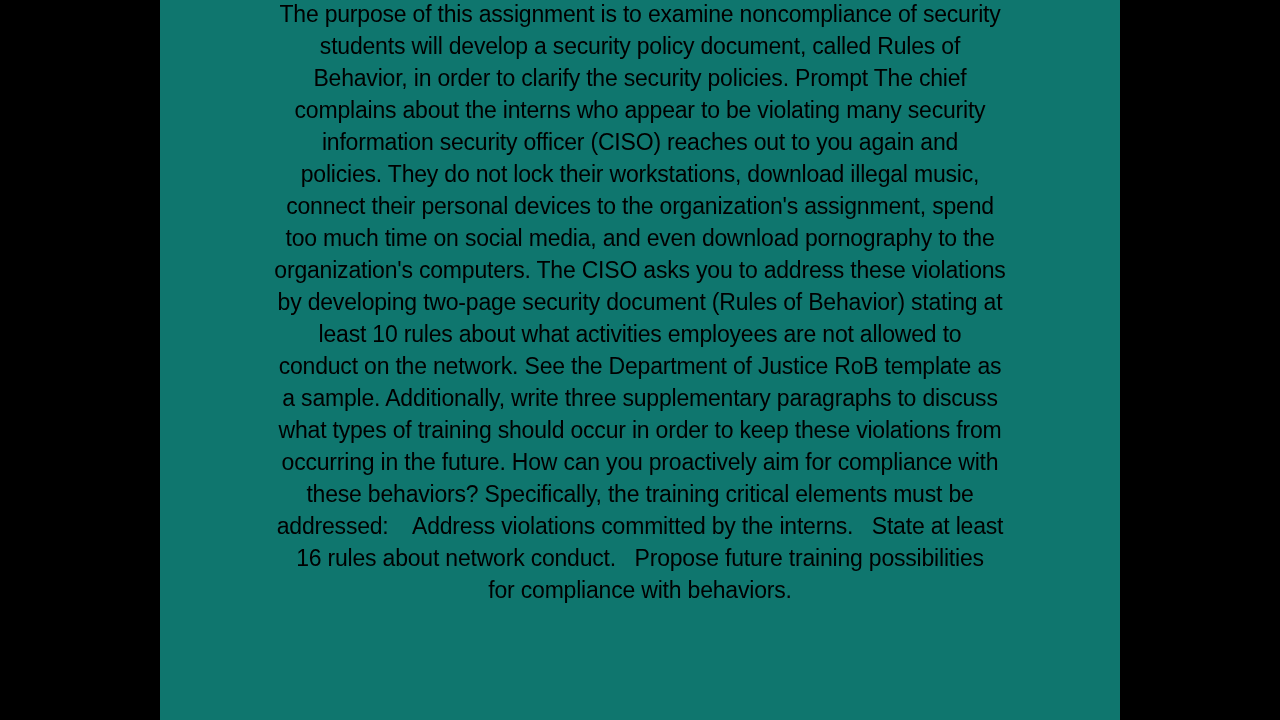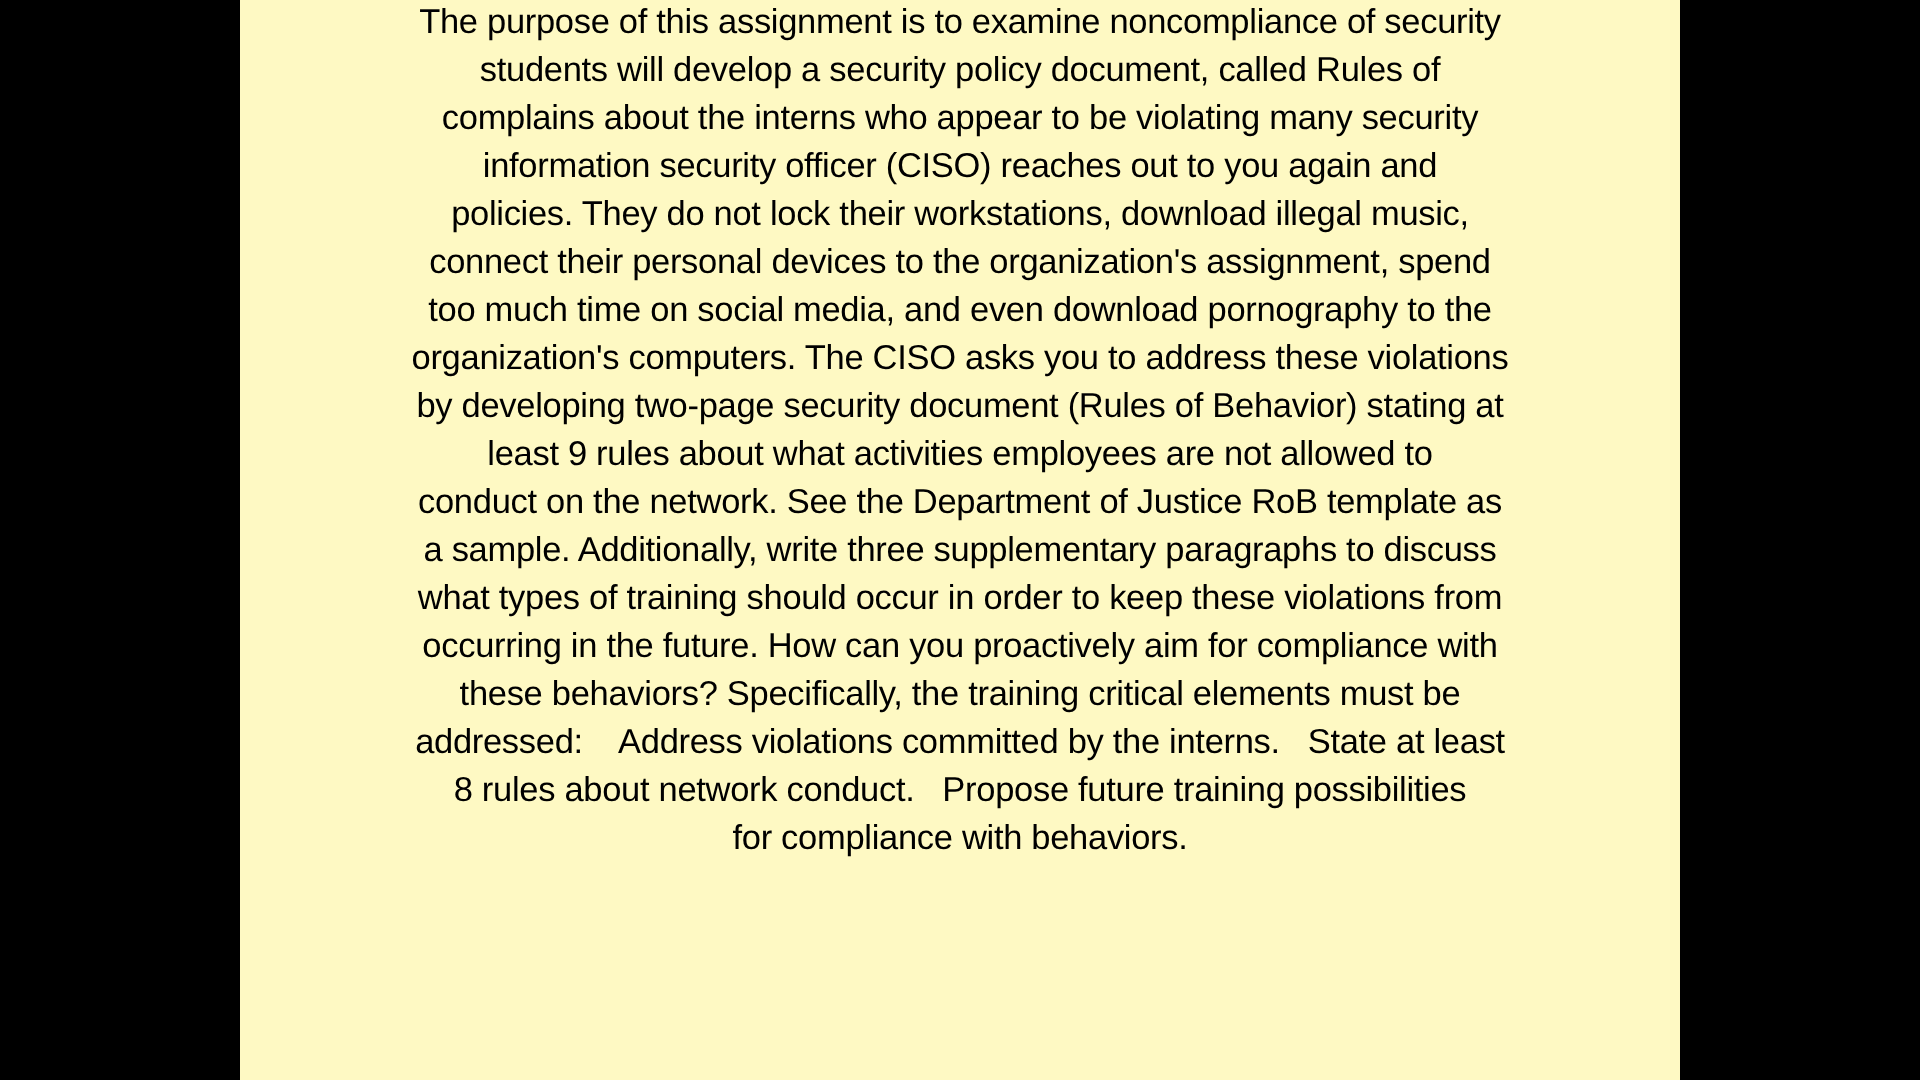--- a/index.html
+++ b/index.html
@@ -15,21 +15,21 @@
       width: 1280px;
       height: 720px;
       background: #000000;
     }
     .page {
       position: absolute;
       left: 160px;
       top: 0;
       width: 960px;
       height: 720px;
-      background: #fef9c3;
+      background: #0f766e;
     }
     .text-block {
       position: absolute;
       left: 0;
       top: -2px;
       width: 960px;
       margin: 0;
       padding: 0;
       text-align: center;
       font-family: "Liberation Sans", "DejaVu Sans", sans-serif;
@@ -45,31 +45,32 @@
     }
   </style>
 </head>
 <body>
 
 <div class="frame">
   <div class="page">
     <div class="text-block">
       <span class="line">The purpose of this assignment is to examine noncompliance of security</span>
       <span class="line">students will develop a security policy document, called Rules of</span>
+      <span class="line">Behavior, in order to clarify the security policies. Prompt The chief</span>
       <span class="line">complains about the interns who appear to be violating many security</span>
       <span class="line">information security officer (CISO) reaches out to you again and</span>
       <span class="line">policies. They do not lock their workstations, download illegal music,</span>
       <span class="line">connect their personal devices to the organization's assignment, spend</span>
       <span class="line">too much time on social media, and even download pornography to the</span>
       <span class="line">organization's computers. The CISO asks you to address these violations</span>
       <span class="line">by developing two-page security document (Rules of Behavior) stating at</span>
-      <span class="line">least 9 rules about what activities employees are not allowed to</span>
+      <span class="line">least 10 rules about what activities employees are not allowed to</span>
       <span class="line">conduct on the network. See the Department of Justice RoB template as</span>
       <span class="line">a sample. Additionally, write three supplementary paragraphs to discuss</span>
       <span class="line">what types of training should occur in order to keep these violations from</span>
       <span class="line">occurring in the future. How can you proactively aim for compliance with</span>
       <span class="line">these behaviors? Specifically, the training critical elements must be</span>
       <span class="line">addressed:    Address violations committed by the interns.   State at least</span>
-      <span class="line">8 rules about network conduct.   Propose future training possibilities</span>
+      <span class="line">16 rules about network conduct.   Propose future training possibilities</span>
       <span class="line">for compliance with behaviors.</span>
     </div>
   </div>
 </div>
 
 </body></html>

